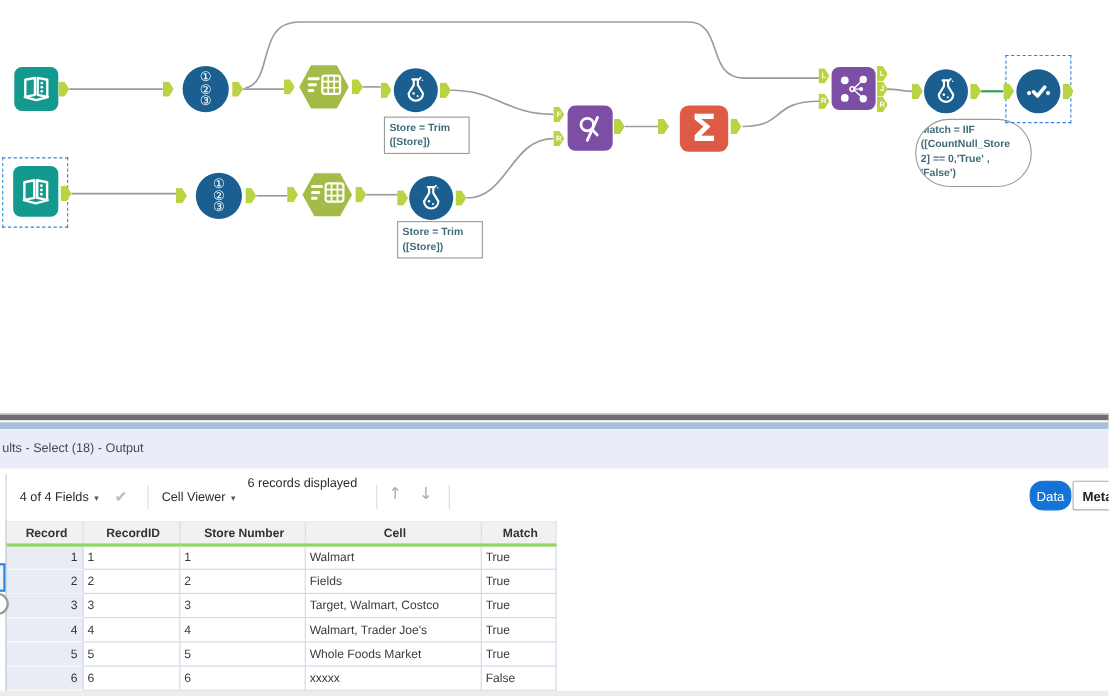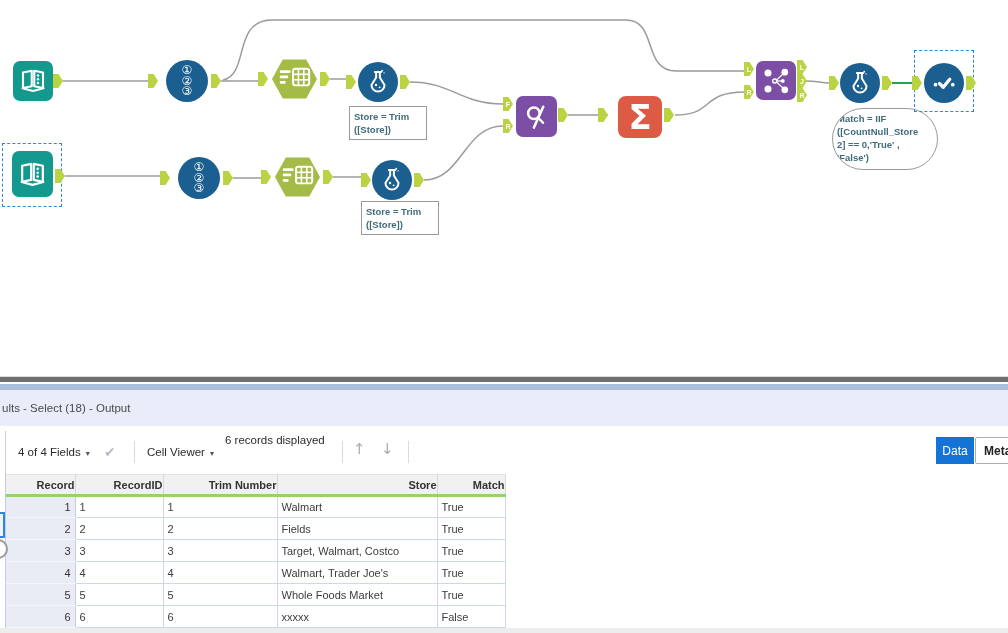--- a/index.html
+++ b/index.html
@@ -53,29 +53,29 @@
   .tb-check { position:absolute; font-size:14px; color:#b9bdc3; font-family:"DejaVu Sans", sans-serif; }
   .search-box { position:absolute; left:698px; top:14px; width:228px; height:23px;
     border:1px solid #c4c4c4; border-radius:3px; background:#fff; display:flex; align-items:center; padding:0 6px; }
   .mag { width:9px; height:9px; border:1.5px solid #9aa0a6; border-radius:50%; position:relative; flex:none; }
   .mag::after { content:""; position:absolute; width:5px; height:1.5px; background:#9aa0a6;
     transform:rotate(45deg); right:-4px; bottom:-1px; }
   .search-input { border:none; outline:none; flex:1; font-size:11.5px; color:#333;
     margin-left:6px; font-family:"Liberation Sans", sans-serif; background:transparent; }
   .search-input::placeholder { color:#949494; }
   .btn-data { position:absolute; left:936px; top:11px; width:38px; height:27px; background:#1473d6;
-    color:#fff; font-size:12px; border:1px solid #1473d6; border-radius:0; display:flex;
+    color:#fff; font-size:12px; border:1px solid #1473d6; border-radius:12px; display:flex;
     align-items:center; justify-content:center; cursor:pointer; }
   .btn-meta { position:absolute; left:975px; top:11px; width:72px; height:27px; background:#fff;
     color:#222; font-size:12px; font-weight:600; border:1px solid #adadad; border-radius:2px;
     display:flex; align-items:center; justify-content:flex-start; padding-left:8px; cursor:pointer; }
   
   .grid { position:absolute; left:5px; top:48px; border-left:1px solid #c2cede; }
   .grid table { border-collapse:collapse; table-layout:fixed; }
-  .grid th { background:#f1f1f1; font-size:11px; font-weight:bold; color:#333; text-align:right;
+  .grid th { background:#f1f1f1; font-size:11px; font-weight:bold; color:#333; text-align:center;
     height:21px; padding:0 0 0 4px; border-right:1px solid #d9d9d9; border-top:1px solid #e3e3e3;
     border-bottom:3px solid #90d565; }
   .grid td { font-size:11px; color:#3c3c3c; height:22px; padding:0 4px;
     border-right:1px solid #ccd9ec; border-bottom:1px solid #ccd9ec; background:#fff;
     overflow:hidden; white-space:nowrap; }
   .grid td.rownum { background:#e9ecf5; text-align:right; border-right:1px solid #c2cede;
     border-bottom:1px solid #f4f6fb; color:#333; }
   .c0{width:69px;} .c1{width:88px;} .c2{width:114px;} .c3{width:160px;} .c4{width:68px;}
   
   .frag-blue { position:absolute; left:-3px; top:86px; width:8px; height:26px;
@@ -332,22 +332,22 @@
 
     <div class="btn-data">Data</div>
     <div class="btn-meta">Metadata</div>
 
     <div class="grid">
       <table>
         <thead>
           <tr>
             <th class="c0">Record</th>
             <th class="c1">RecordID</th>
-            <th class="c2">Trim Number</th>
-            <th class="c3">Store</th>
+            <th class="c2">Store Number</th>
+            <th class="c3">Cell</th>
             <th class="c4">Match</th>
           </tr>
         </thead>
         <tbody>
           <tr>
             <td class="rownum">1</td>
             <td>1</td>
             <td>1</td>
             <td>Walmart</td>
             <td>True</td>

